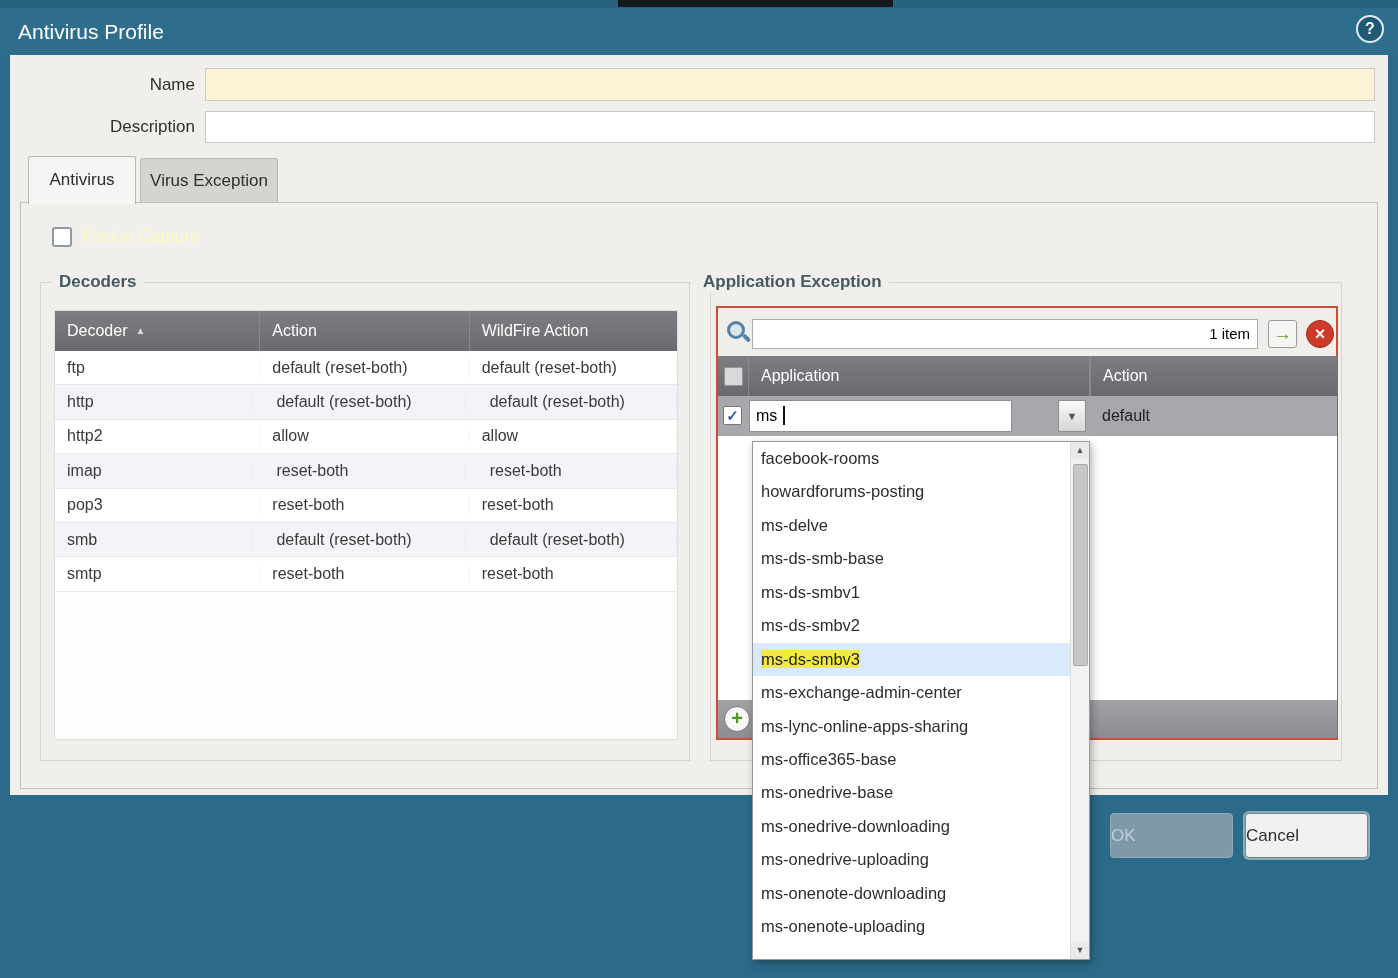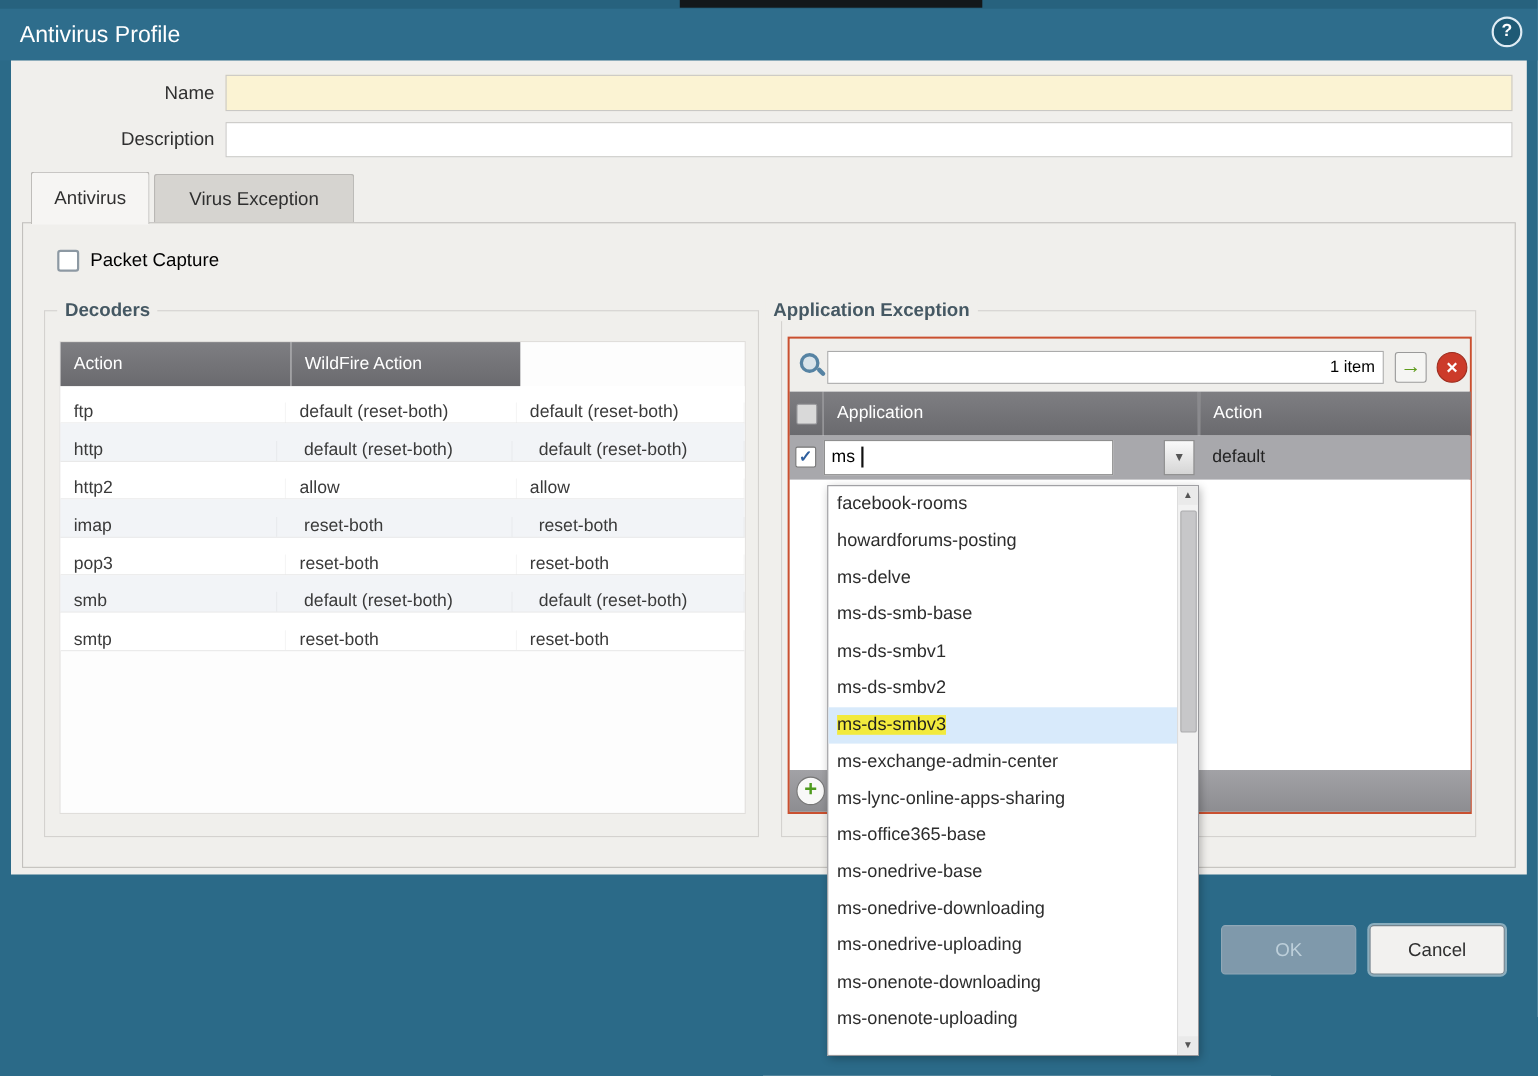--- a/index.html
+++ b/index.html
@@ -29,48 +29,48 @@
   .lbl-name{left:40px;top:68px;width:155px;height:33px;line-height:33px;}
   .lbl-desc{left:40px;top:111px;width:155px;height:32px;line-height:32px;}
   .inp{border:1px solid #c9c8c5;font-family:"Liberation Sans",sans-serif;font-size:16px;padding:0 8px;outline:none;}
   .inp-name{left:205px;top:68px;width:1170px;height:33px;background:#fbf3d3;}
   .inp-desc{left:205px;top:111px;width:1170px;height:32px;background:#ffffff;}
 
   
   .tab{font-size:17px;color:#2f2f2f;text-align:center;cursor:pointer;}
   .tab-active{left:28px;top:156px;width:108px;height:48px;line-height:46px;background:#f6f5f3;
     border:1px solid #b9b7b4;border-bottom:none;border-radius:3px 3px 0 0;z-index:3;}
-  .tab-inactive{left:140px;top:158px;width:182px;height:45px;line-height:44px;background:#d6d4d0;
+  .tab-inactive{left:140px;top:158px;width:138px;height:45px;line-height:44px;background:#d6d4d0;
     border:1px solid #b9b7b4;border-bottom:none;border-radius:3px 3px 0 0;z-index:1;}
 
   .panel{left:20px;top:202px;width:1358px;height:587px;background:#f0efec;border:1px solid #c2c0bd;z-index:2;}
 
   
   .checkbox{background:#ffffff;border:2px solid #8d99a3;border-radius:3px;}
   .pc-box{left:52px;top:227px;width:20px;height:20px;cursor:pointer;z-index:4;}
-  .pc-label{left:82px;top:226px;height:22px;line-height:22px;font-size:17px;color:#000000;z-index:4;}
+  .pc-label{left:82px;top:226px;height:22px;line-height:22px;font-size:17px;color:#fef9c3;z-index:4;}
 
   
   .fieldset{border:1px solid #d4d2cf;z-index:3;}
   .fs-dec{left:40px;top:282px;width:650px;height:479px;}
   .fs-app{left:710px;top:282px;width:632px;height:479px;}
   .legend{top:272px;height:20px;line-height:20px;background:#f0efec;padding:0 7px;
     font-size:17px;font-weight:bold;color:#455863;z-index:4;}
   .legend-dec{left:52px;}
   .legend-app{left:696px;}
 
   
   .dec-table{left:54px;top:310px;width:624px;height:430px;background:#fdfdfd;border:1px solid #e0dedb;z-index:4;}
   .thead{display:flex;}
   .hcell{height:40px;line-height:40px;color:#ffffff;font-size:16px;padding-left:12px;
     background:linear-gradient(#7e7e82,#6a6a6e);border-right:1px solid #8a8a8e;box-sizing:border-box;}
   .hcell:last-child{border-right:none;}
   .col0{width:206px;}.col1{width:210px;}.col2{width:208px;}
   .sort-arrow{font-size:10px;color:#d8d8dc;margin-left:8px;vertical-align:2px;}
-  .drow{display:flex;height:33.4px;align-items:flex-end;background:#ffffff;border-bottom:1px solid #e9e9e9;cursor:pointer;}
+  .drow{display:flex;height:33.4px;align-items:center;background:#ffffff;border-bottom:1px solid #e9e9e9;cursor:pointer;}
   .drow.alt{background:#f2f4f7;gap:12px;}
   .dcell{font-size:16px;color:#3a3a3a;padding-left:12px;box-sizing:border-box;border-right:1px solid rgba(0,0,0,0.04);
     white-space:nowrap;overflow:hidden;}
 
   
   .red-box{left:716px;top:306px;width:622px;height:434px;border:2px solid #c95030;background:#ffffff;z-index:4;}
   .filterbar{left:718px;top:308px;width:618px;height:48px;background:#efeeeb;z-index:5;}
   .mag{left:726px;top:320px;width:24px;height:24px;z-index:6;}
   .mag::before{content:"";position:absolute;left:1px;top:1px;width:12px;height:12px;
     border:3px solid #5683a3;border-radius:50%;background:rgba(190,215,235,.45);}
@@ -115,21 +115,21 @@
   .ditem.sel .dtext{background:#f2ea3d;color:#1f1f1f;}
   .scrollbar{position:absolute;right:0;top:0;width:18px;height:100%;background:#f2f2f2;border-left:1px solid #dddddd;}
   .scroll-btn{position:absolute;left:0;width:18px;height:17px;text-align:center;font-size:9px;color:#555555;
     line-height:17px;background:#eaeaea;cursor:pointer;}
   .scroll-up{top:0;}
   .scroll-down{bottom:0;}
   .scroll-thumb{position:absolute;left:2px;top:22px;width:13px;height:200px;background:#c7c7c9;
     border:1px solid #ababad;border-radius:2px;cursor:grab;}
 
   
-  .btn{border-radius:4px;text-align:center;font-size:17px;line-height:43px;cursor:pointer;z-index:5;margin-top:28px;}
+  .btn{border-radius:4px;text-align:left;font-size:17px;line-height:43px;cursor:pointer;z-index:5;}
   .ok-btn{left:1110px;top:813px;width:123px;height:45px;background:#7f99ab;border:1px solid #90a8b7;color:#bdcfda;cursor:default;}
   .cancel-btn{left:1245px;top:813px;width:123px;height:45px;background:#f2f1ef;border:1px solid #75838c;color:#2f2f2f;
     box-shadow:0 0 0 2px rgba(255,255,255,0.45);}
 </style>
 </head>
 <body>
 
 <div style="position:relative;width:1398px;height:978px;">
 
   <div class="abs top-strip"></div>
@@ -151,20 +151,23 @@
   <div class="abs panel"></div>
 
   <div class="abs checkbox pc-box"></div>
   <div class="abs pc-label">Packet Capture</div>
 
   <div class="abs fieldset fs-dec"></div>
   <div class="abs legend legend-dec">Decoders</div>
 
   <div class="abs dec-table">
     <div class="thead">
+      <div class="hcell col0">
+        <span>Decoder</span><span class="sort-arrow">▲</span>
+      </div>
       <div class="hcell col1">Action</div>
       <div class="hcell col2">WildFire Action</div>
     </div>
     <div>
         <div class="drow">
           <div class="dcell col0">ftp</div>
           <div class="dcell col1">default (reset-both)</div>
           <div class="dcell col2">default (reset-both)</div>
         </div>
         <div class="drow alt">

